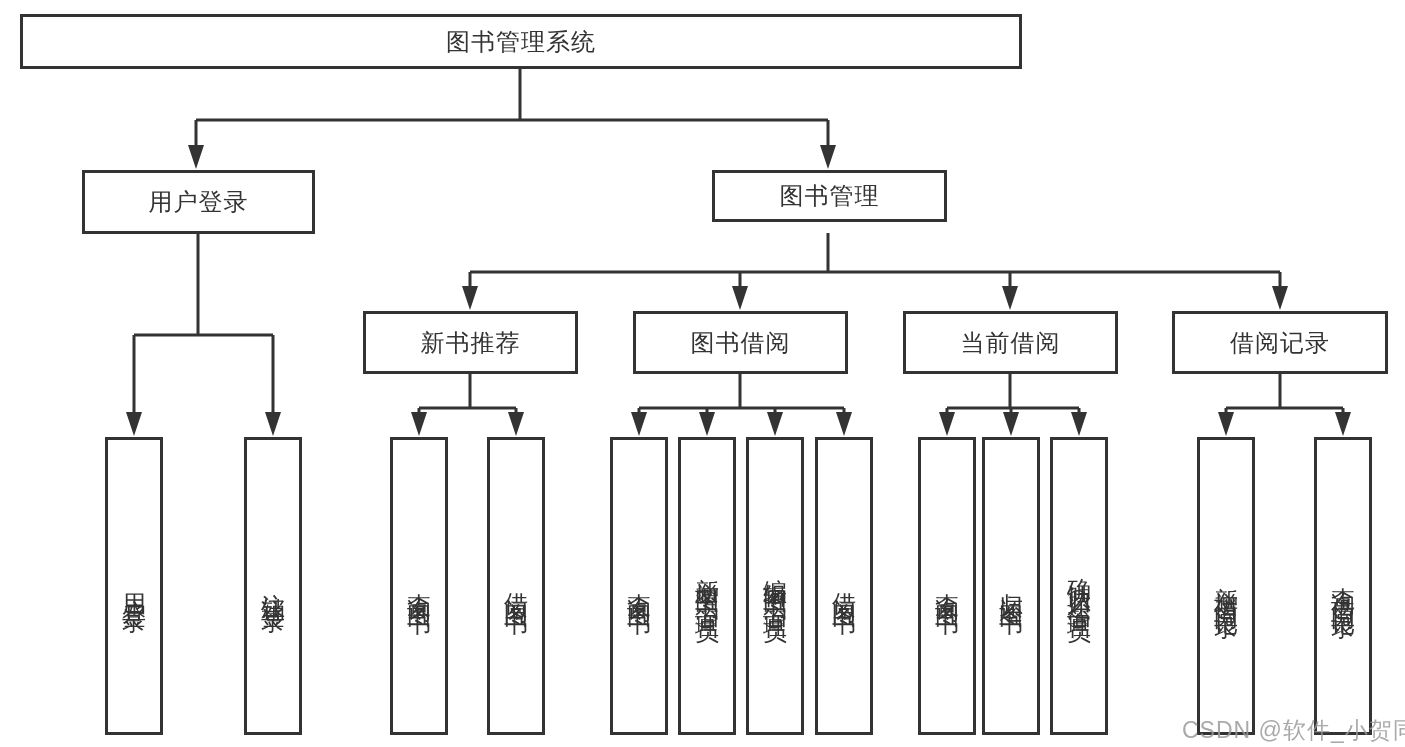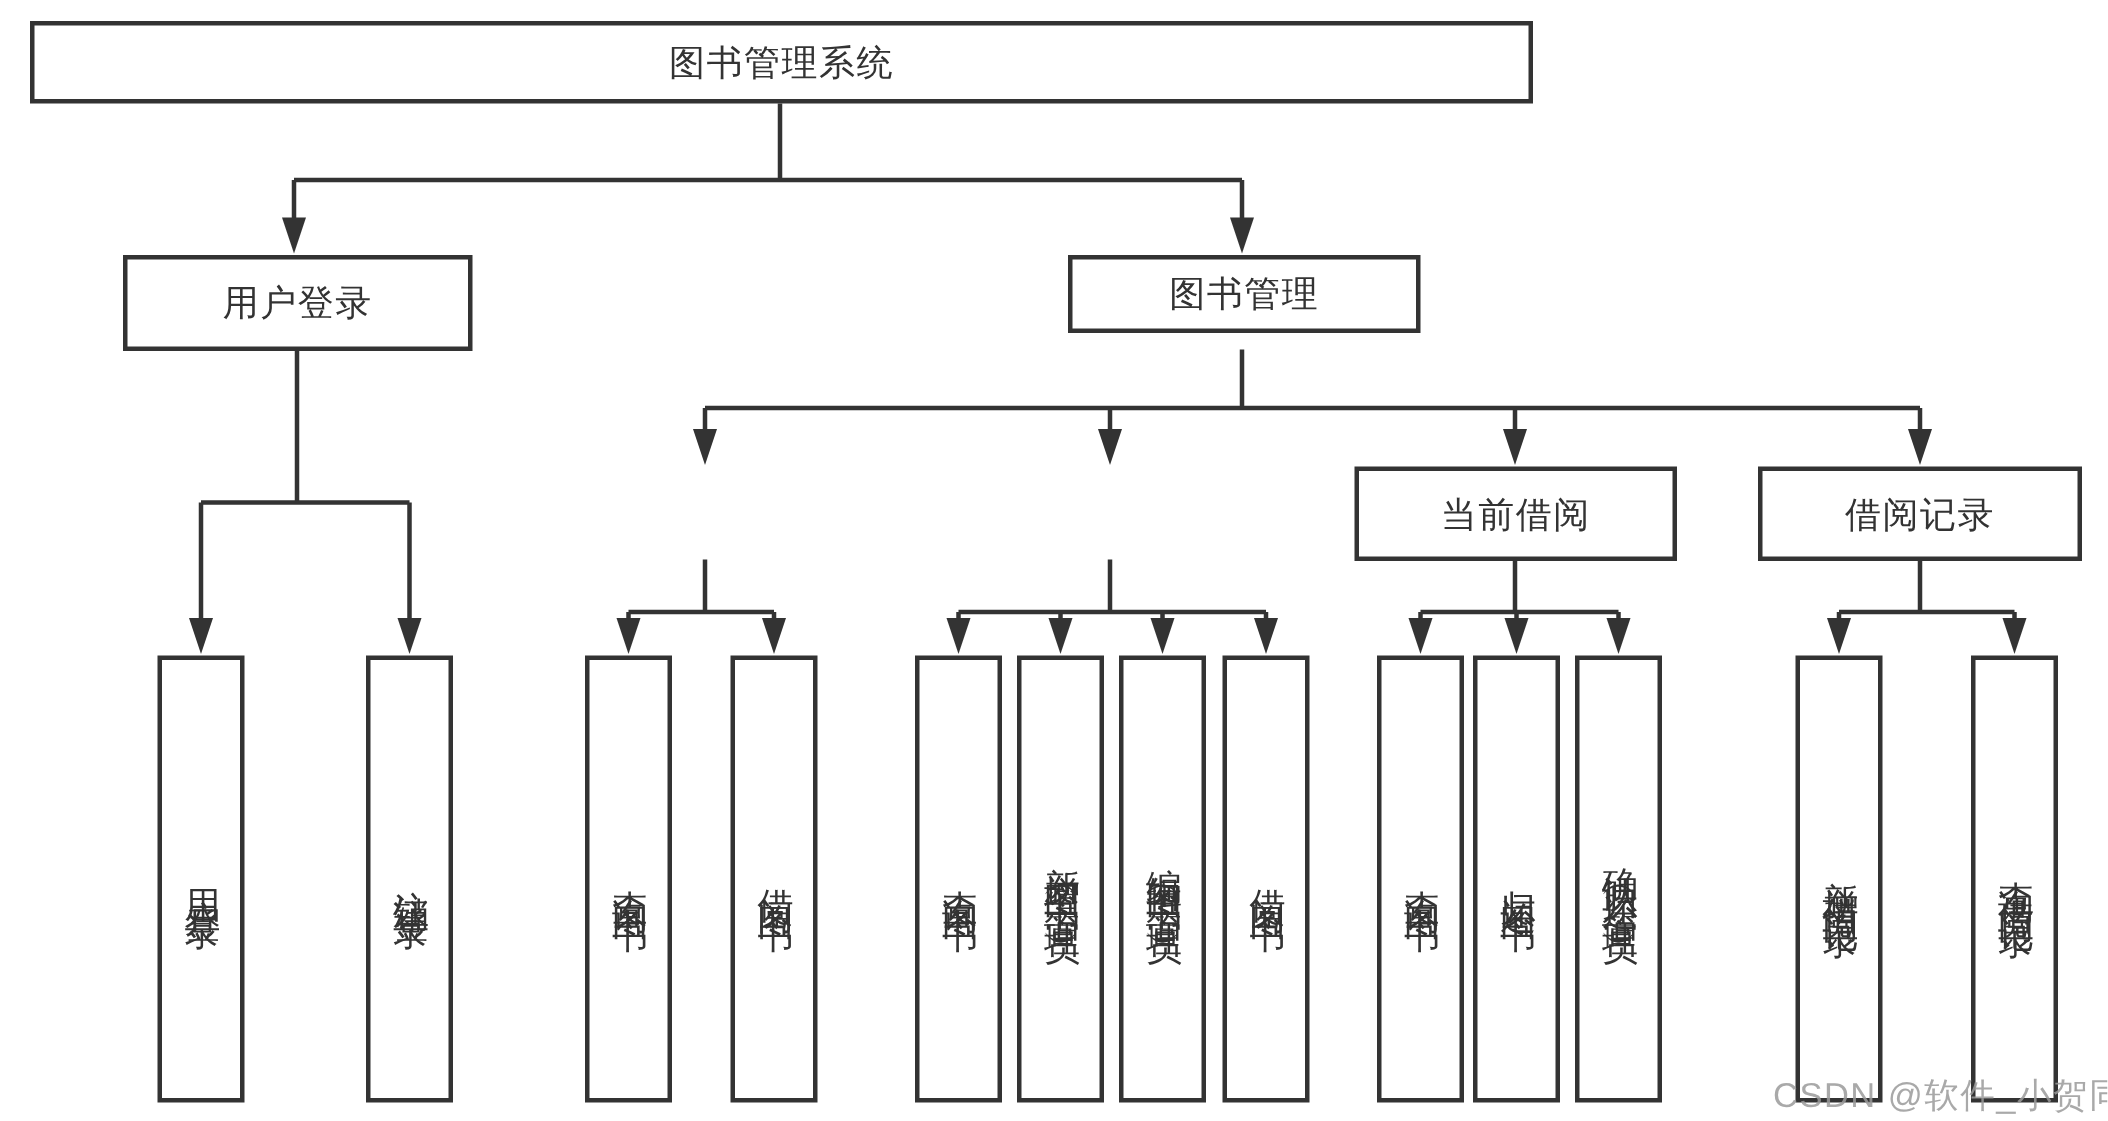--- a/index.html
+++ b/index.html
@@ -113,20 +113,26 @@
     <span class="lbl">图书管理系统</span>
   </div>
 
   <div class="node hnode" style="left:82px; top:170px; width:233px; height:64px;">
     <span class="lbl">用户登录</span>
   </div>
   <div class="node hnode" style="left:712px; top:170px; width:235px; height:52px;">
     <span class="lbl">图书管理</span>
   </div>
 
+  <div class="node hnode" style="left:363px; top:311px; width:215px; height:63px;">
+    <span class="lbl">新书推荐</span>
+  </div>
+  <div class="node hnode" style="left:633px; top:311px; width:215px; height:63px;">
+    <span class="lbl">图书借阅</span>
+  </div>
   <div class="node hnode" style="left:903px; top:311px; width:215px; height:63px;">
     <span class="lbl">当前借阅</span>
   </div>
   <div class="node hnode" style="left:1172px; top:311px; width:216px; height:63px;">
     <span class="lbl">借阅记录</span>
   </div>
 
   <div class="node vnode" style="left:105px; top:437px; width:58px; height:298px;">
     <span class="lbl">用户登录</span>
   </div>

